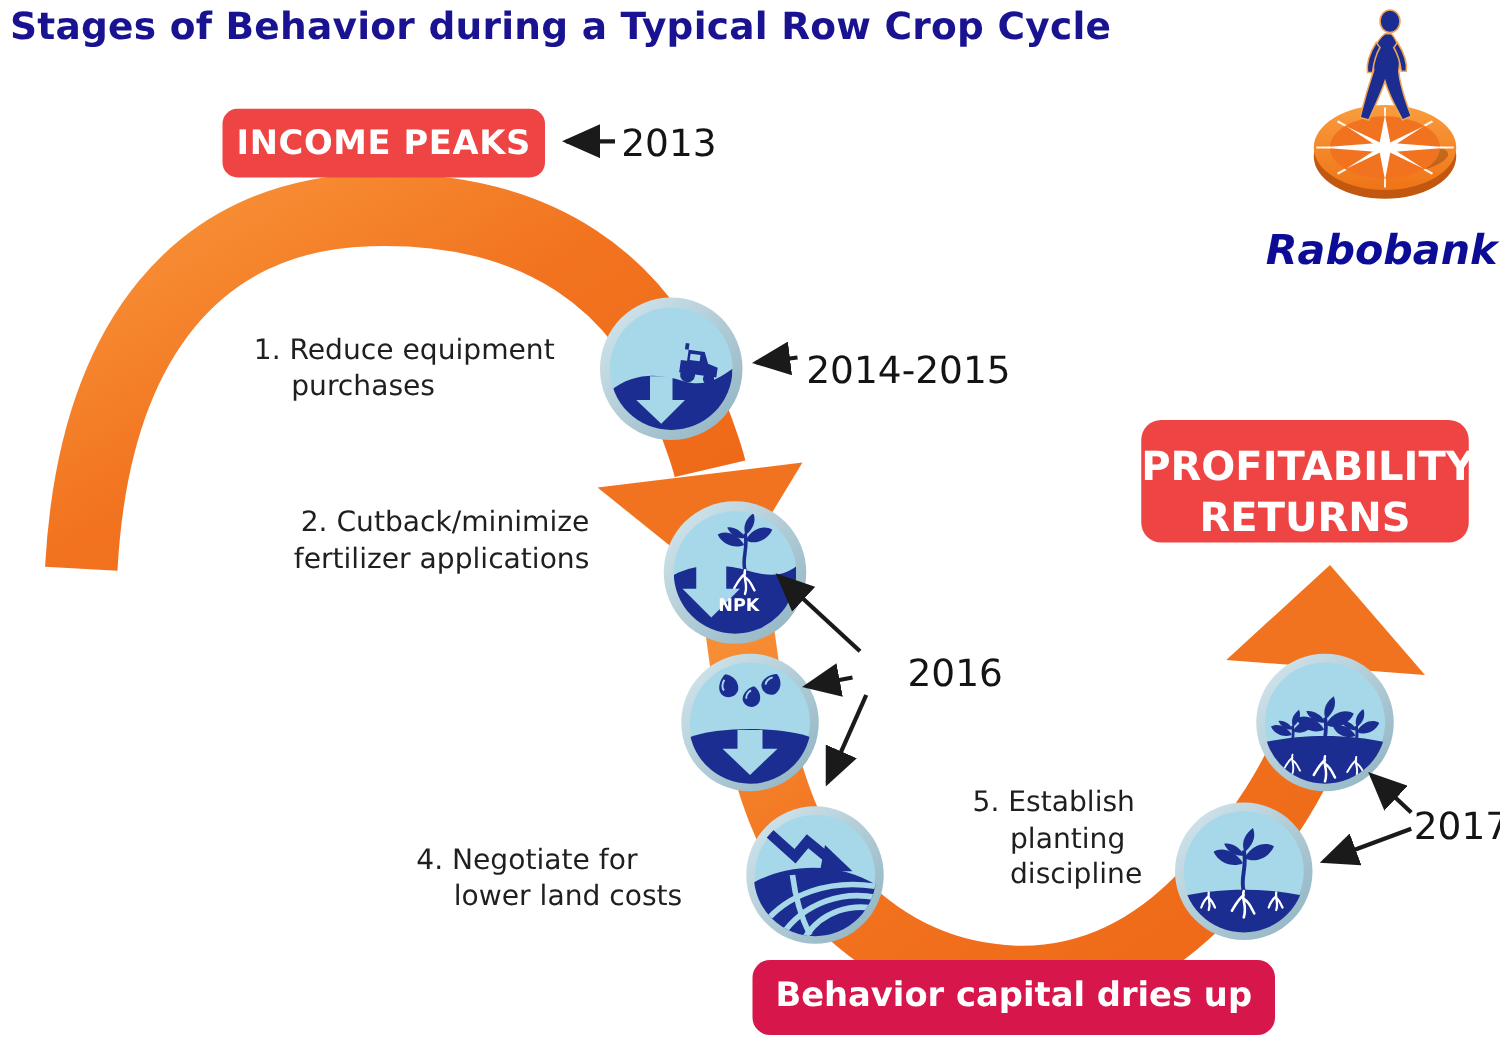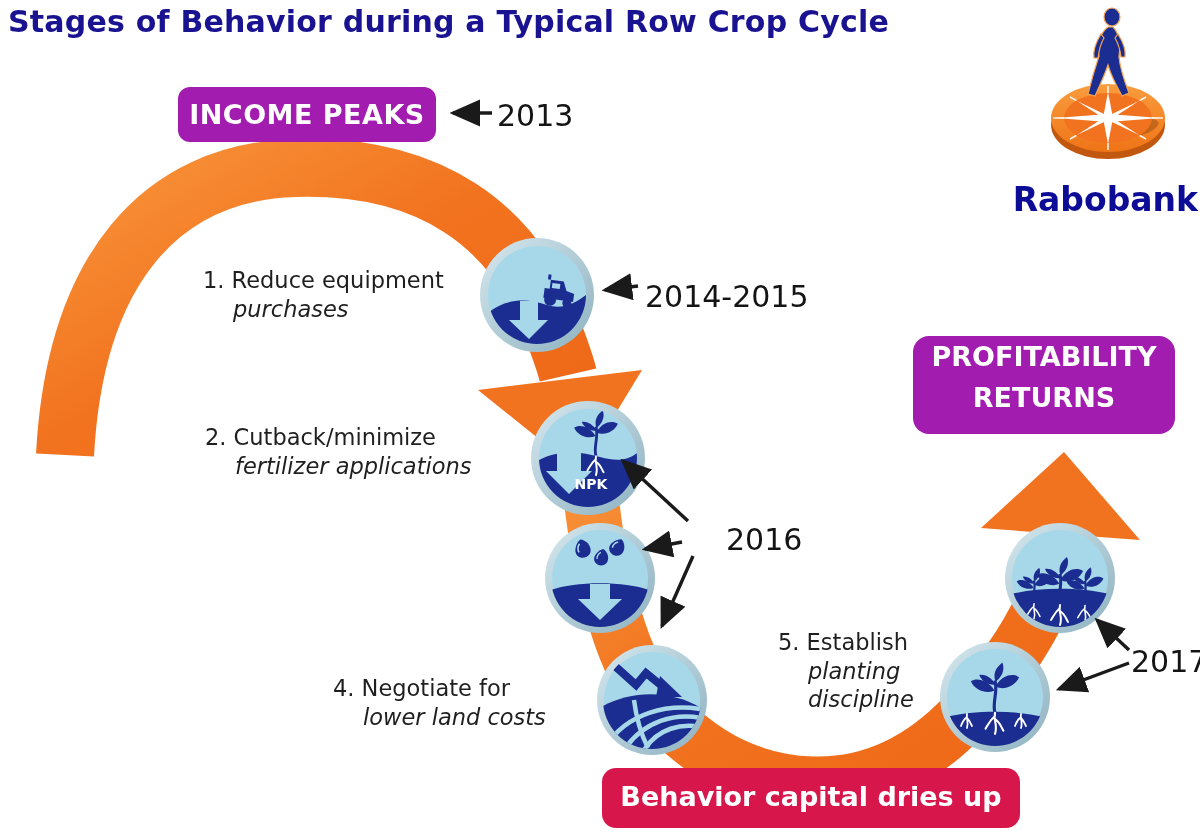--- a/index.html
+++ b/index.html
@@ -4,45 +4,45 @@
 <style>
   html,body{margin:0;padding:0;}
   body{font-family:"DejaVu Sans","Liberation Sans",sans-serif;background:#ffffff;}
   .canvas{position:relative;width:1200px;height:832px;background:#ffffff;overflow:hidden;}
   .svg-layer{position:absolute;left:0;top:0;width:1200px;height:832px;}
 
   .title{position:absolute;left:8px;top:4px;width:960px;font-size:30px;font-weight:bold;
          color:#1a1391;letter-spacing:0.2px;}
 
   .badge{position:absolute;color:#ffffff;font-weight:bold;text-align:center;}
-  .badge-navy{background:#a21caf;}
+  .badge-navy{background:#ef4444;}
   .badge-income{left:178px;top:87px;width:258px;height:55px;border-radius:12px;
                 font-size:27px;line-height:55px;letter-spacing:0.5px;}
   .badge-profit{left:913px;top:336px;width:262px;height:98px;border-radius:16px;
-                font-size:27px;line-height:41px;padding-top:0;box-sizing:border-box;}
+                font-size:32px;line-height:41px;padding-top:17px;box-sizing:border-box;}
   .badge-red{left:602px;top:768px;width:418px;height:60px;border-radius:14px;background:#d7174b;
              font-size:27px;line-height:58px;}
 
   .year{position:absolute;font-size:30px;color:#141414;}
   .year-2013{left:497px;top:98px;}
   .year-2014{left:645px;top:279px;}
   .year-2016{left:694px;top:522px;margin-left:32px;}
   .year-2017{left:1131px;top:644px;}
 
   .stage{position:absolute;font-size:22.5px;color:#1f1f1f;line-height:1.27;}
-  .stage .cont{padding-left:30px;font-style:italic;}
+  .stage .cont{padding-left:30px;}
   .stage-1{left:203px;top:266px;}
-  .stage-2{left:205px;top:423px;}
+  .stage-2{left:205px;top:404px;text-align:right;}
   .stage-3{left:312px;top:549px;}
   .stage-4{left:333px;top:674px;}
   .stage-5{left:778px;top:628px;}
   .stage-6{left:772px;top:560px;}
 
   .wordmark{position:absolute;left:1010px;top:180px;width:188px;text-align:right;
-            font-size:33px;font-weight:bold;color:#0c0c97;}
+            font-size:33px;font-weight:bold;font-style:italic;color:#0c0c97;}
 </style>
 </head>
 <body>
 
 <div class="canvas">
 
   <svg class="svg-layer" viewBox="0 0 1200 832">
     <defs>
       <linearGradient id="ringG" x1="0" y1="0" x2="1" y2="1">
         <stop offset="0" stop-color="#d6e8ee"></stop>

